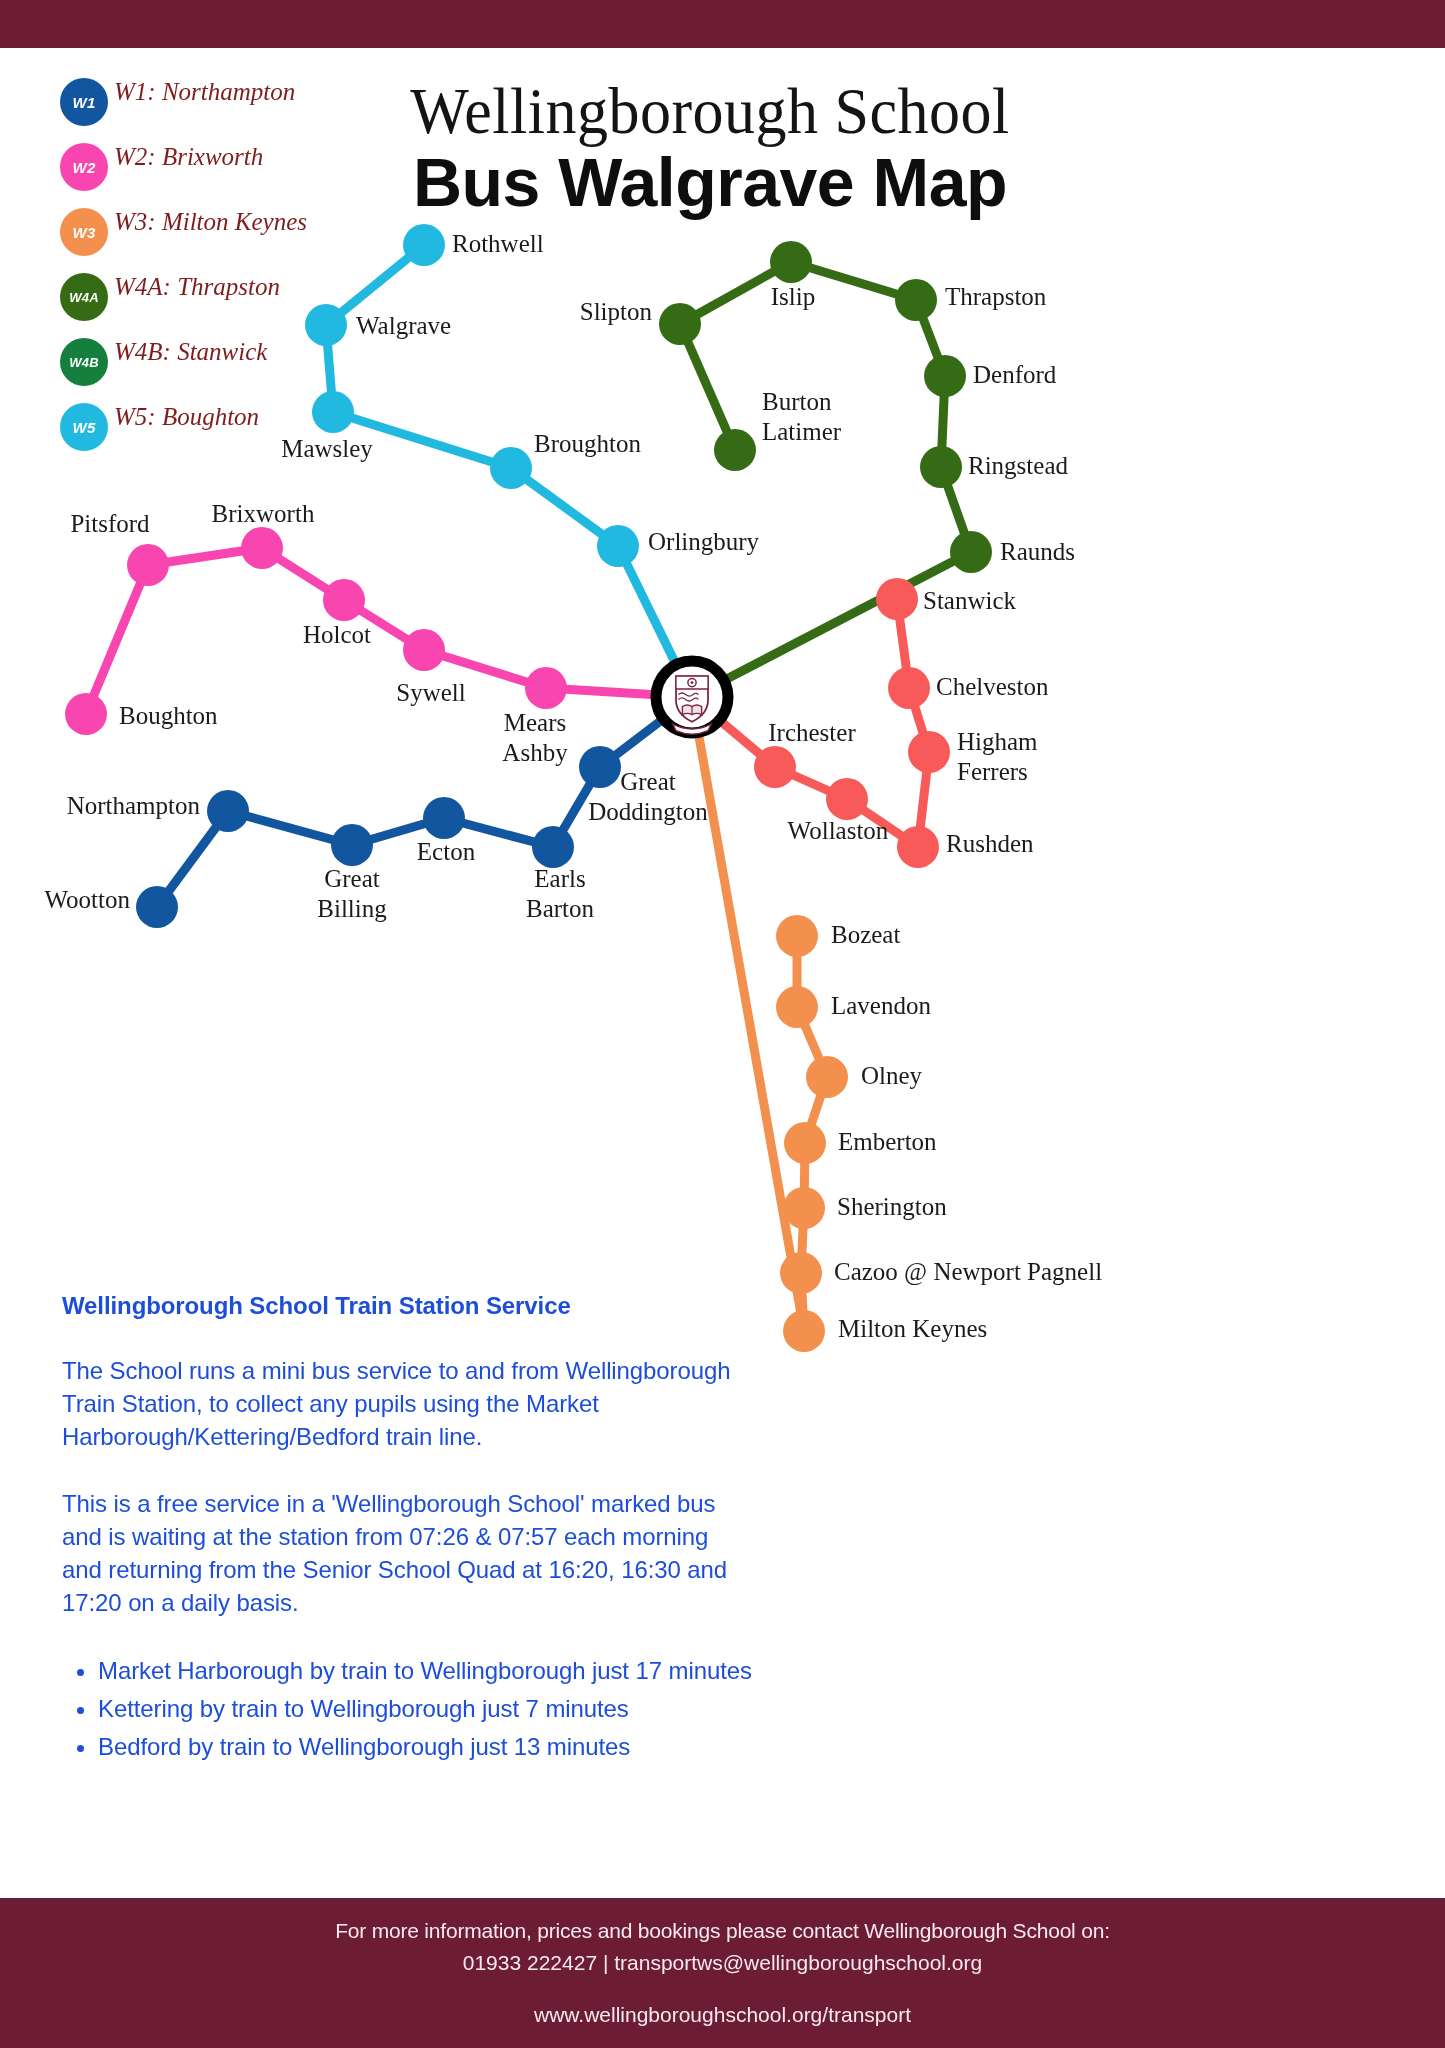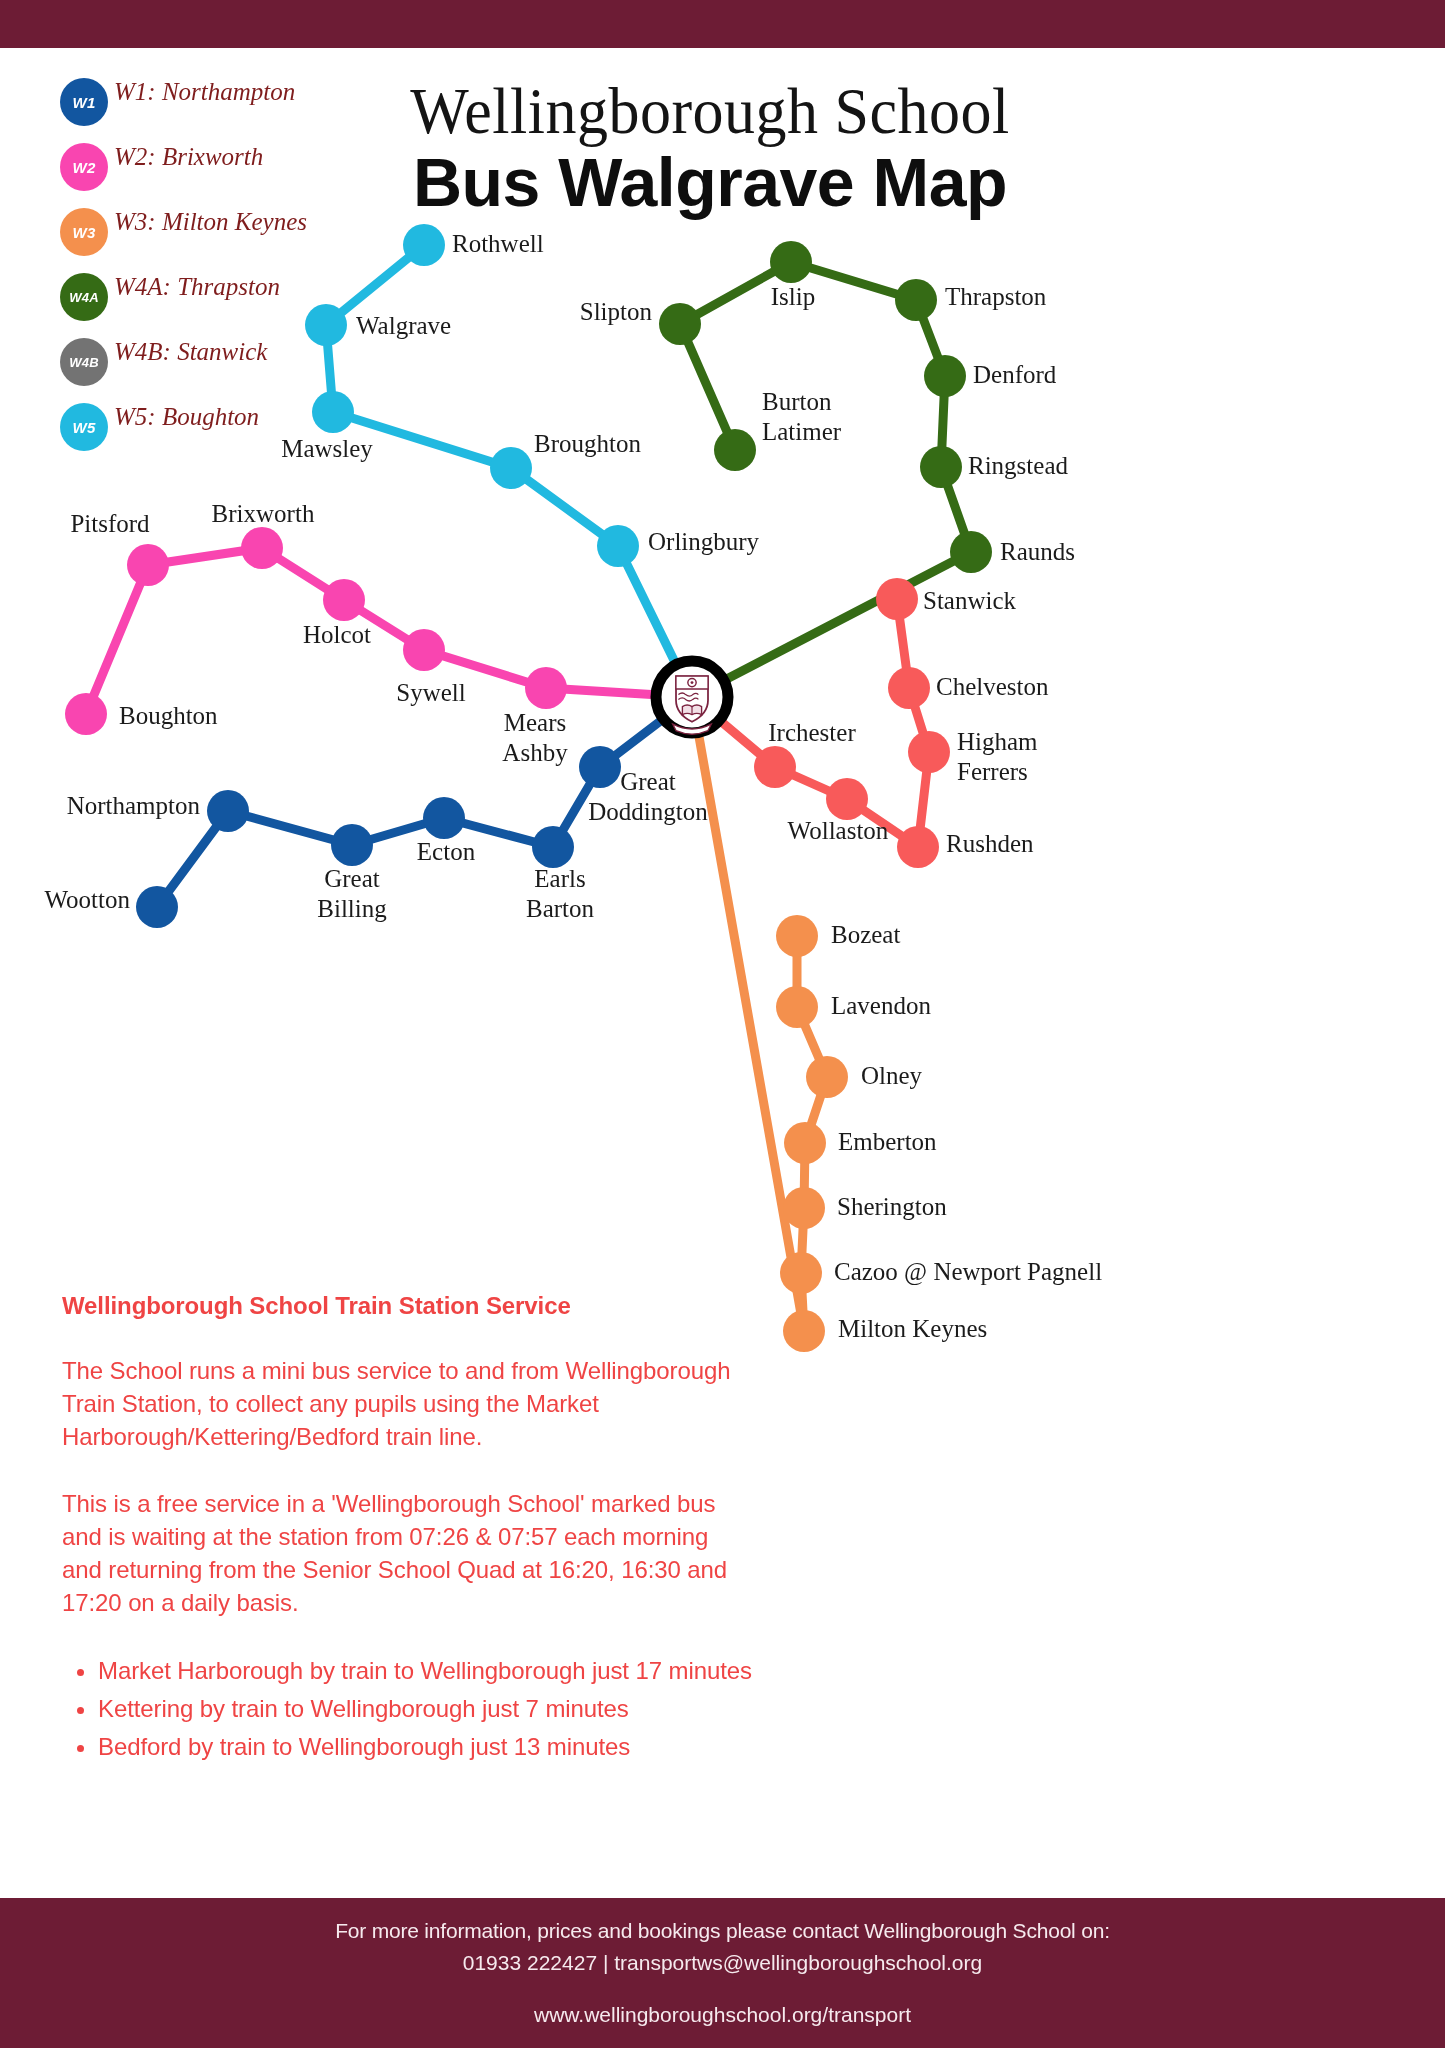--- a/index.html
+++ b/index.html
@@ -60,21 +60,21 @@
   #map{position:absolute;left:0;top:0;width:1445px;height:1420px;}
   .stoplabel{
     font-family:"Liberation Serif", serif;
     font-size:25px;fill:#1b1b1b;
   }
 
   
   .info{
     position:absolute;left:62px;top:1292px;width:690px;
     font-family:"Liberation Sans", sans-serif;
-    color:#ef4444;
+    color:#1d4ed8;
   }
   .info h3{
     margin:0 0 34px 0;font-size:24px;font-weight:bold;letter-spacing:-0.1px;
   }
   .info p{margin:0 0 34px 0;font-size:24px;line-height:33px;letter-spacing:-0.1px;}
   .info ul{margin:0;padding-left:36px;}
   .info li{font-size:24px;line-height:35px;margin-bottom:3px;letter-spacing:-0.1px;}
 </style>
 </head>
 <body>
@@ -92,21 +92,21 @@
   </div>
   <div class="legend-row">
     <div class="legend-badge" style="background:#f4904d">W3</div>
     <div class="legend-label">W3: Milton Keynes</div>
   </div>
   <div class="legend-row">
     <div class="legend-badge small" style="background:#356b15">W4A</div>
     <div class="legend-label">W4A: Thrapston</div>
   </div>
   <div class="legend-row">
-    <div class="legend-badge small" style="background:#737373">W4B</div>
+    <div class="legend-badge small" style="background:#15803d">W4B</div>
     <div class="legend-label">W4B: Stanwick</div>
   </div>
   <div class="legend-row">
     <div class="legend-badge" style="background:#21b9e0">W5</div>
     <div class="legend-label">W5: Boughton</div>
   </div>
 </div>
 
 <div class="title-wrap">
   <div class="title-1">Wellingborough School</div>

